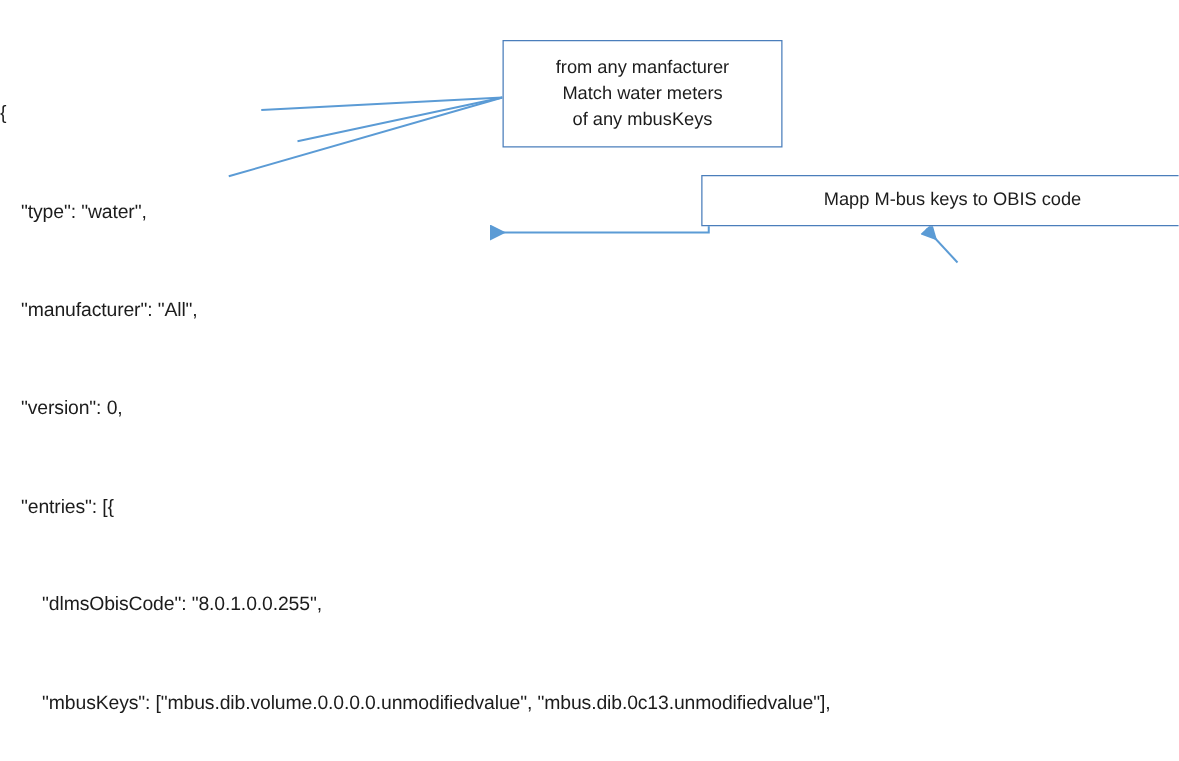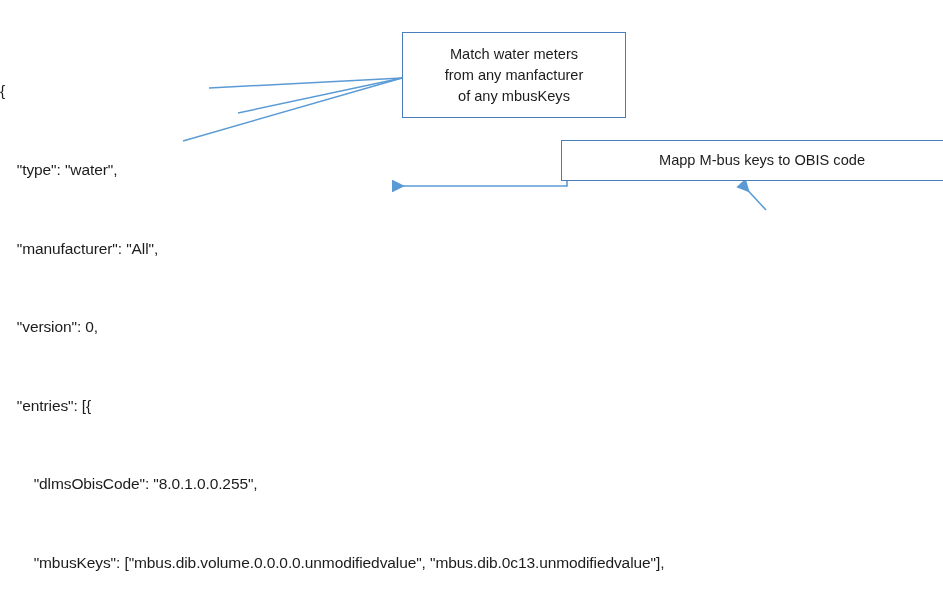--- a/index.html
+++ b/index.html
@@ -120,22 +120,22 @@
     <line x1="402" y1="78" x2="209" y2="88" stroke="#5b9bd5" stroke-width="1.5"></line>
     <line x1="402" y1="78" x2="238" y2="113" stroke="#5b9bd5" stroke-width="1.5"></line>
     <line x1="402" y1="78" x2="183" y2="141" stroke="#5b9bd5" stroke-width="1.5"></line>
 
     <polyline points="567,162 567,186 392,186" fill="none" stroke="#5b9bd5" stroke-width="1.6" marker-end="url(#arrowhead)"></polyline>
 
     <line x1="766" y1="210" x2="741" y2="183" stroke="#5b9bd5" stroke-width="1.6" marker-end="url(#arrowhead)"></line>
   </svg>
 
   <div class="callout" id="callout-match">
+    <span class="cline">from any manfacturer</span>
     <span class="cline">Match water meters</span>
-    <span class="cline">from any manfacturer</span>
     <span class="cline">of any mbusKeys</span>
   </div>
 
   <div class="callout" id="callout-mapp">
     <span class="cline">Mapp M-bus keys to OBIS code</span>
   </div>
 
 </div>
 
 </body></html>

